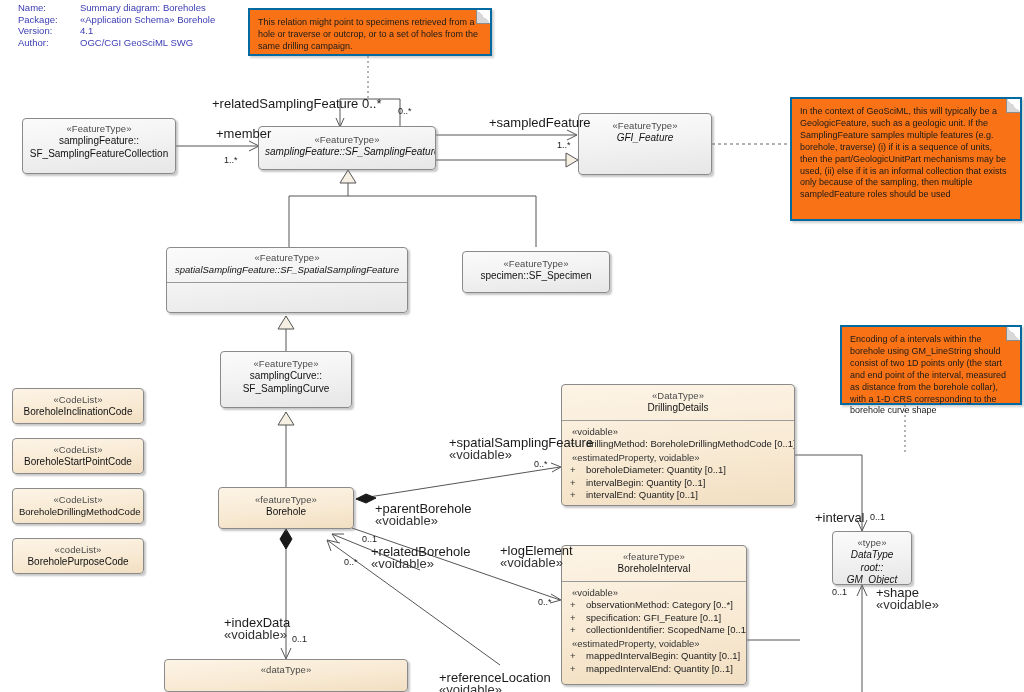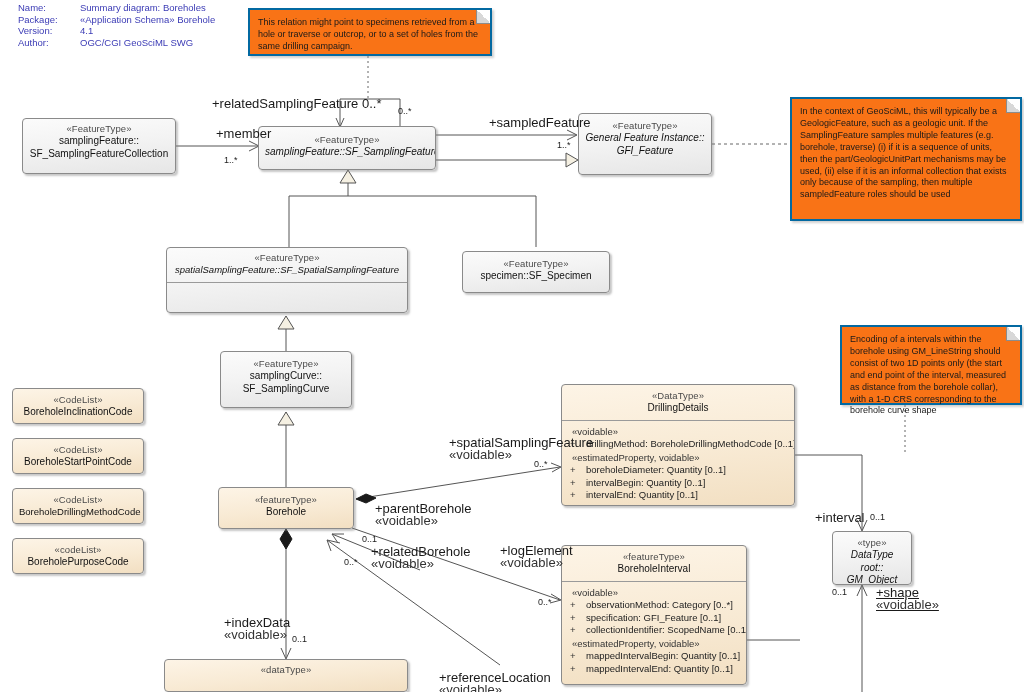--- a/index.html
+++ b/index.html
@@ -260,21 +260,20 @@
   <div class="uml grey" style="left:258px; top:126px; width:178px; height:44px;">
     <div class="hdr" style="padding-top:7px;">
       <span class="stereo">«FeatureType»</span>
       <span class="nm ital">samplingFeature::SF_SamplingFeature</span>
     </div>
   </div>
 
   <div class="uml grey" style="left:578px; top:113px; width:134px; height:62px;">
     <div class="hdr" style="padding-top:6px;">
       <span class="stereo">«FeatureType»</span>
-      <span class="nm ital">General Feature Instance::</span>
       <span class="nm ital">GFI_Feature</span>
     </div>
   </div>
 
   <div class="uml grey" style="left:166px; top:247px; width:242px; height:66px;">
     <div class="hdr">
       <span class="stereo">«FeatureType»</span>
       <span class="nm ital" style="font-size:9.5px;">spatialSamplingFeature::SF_SpatialSamplingFeature</span>
     </div>
     <div class="divider"></div>
@@ -436,19 +435,19 @@
 
   <div class="lbl" style="left:224px; top:617px;">
     <span>+indexData</span>
     <span class="st">«voidable»</span>
   </div>
   <div class="lbl mult" style="left:292px; top:634px;">0..1</div>
 
   <div class="lbl" style="left:815px; top:512px;">+interval</div>
   <div class="lbl mult" style="left:870px; top:512px;">0..1</div>
 
-  <div class="lbl" style="left:876px; top:587px;text-decoration:underline;">
+  <div class="lbl" style="left:876px; top:587px;">
     <span>+shape</span>
     <span class="st">«voidable»</span>
   </div>
   <div class="lbl mult" style="left:832px; top:587px;">0..1</div>
 
 </div>
 
 </body></html>

